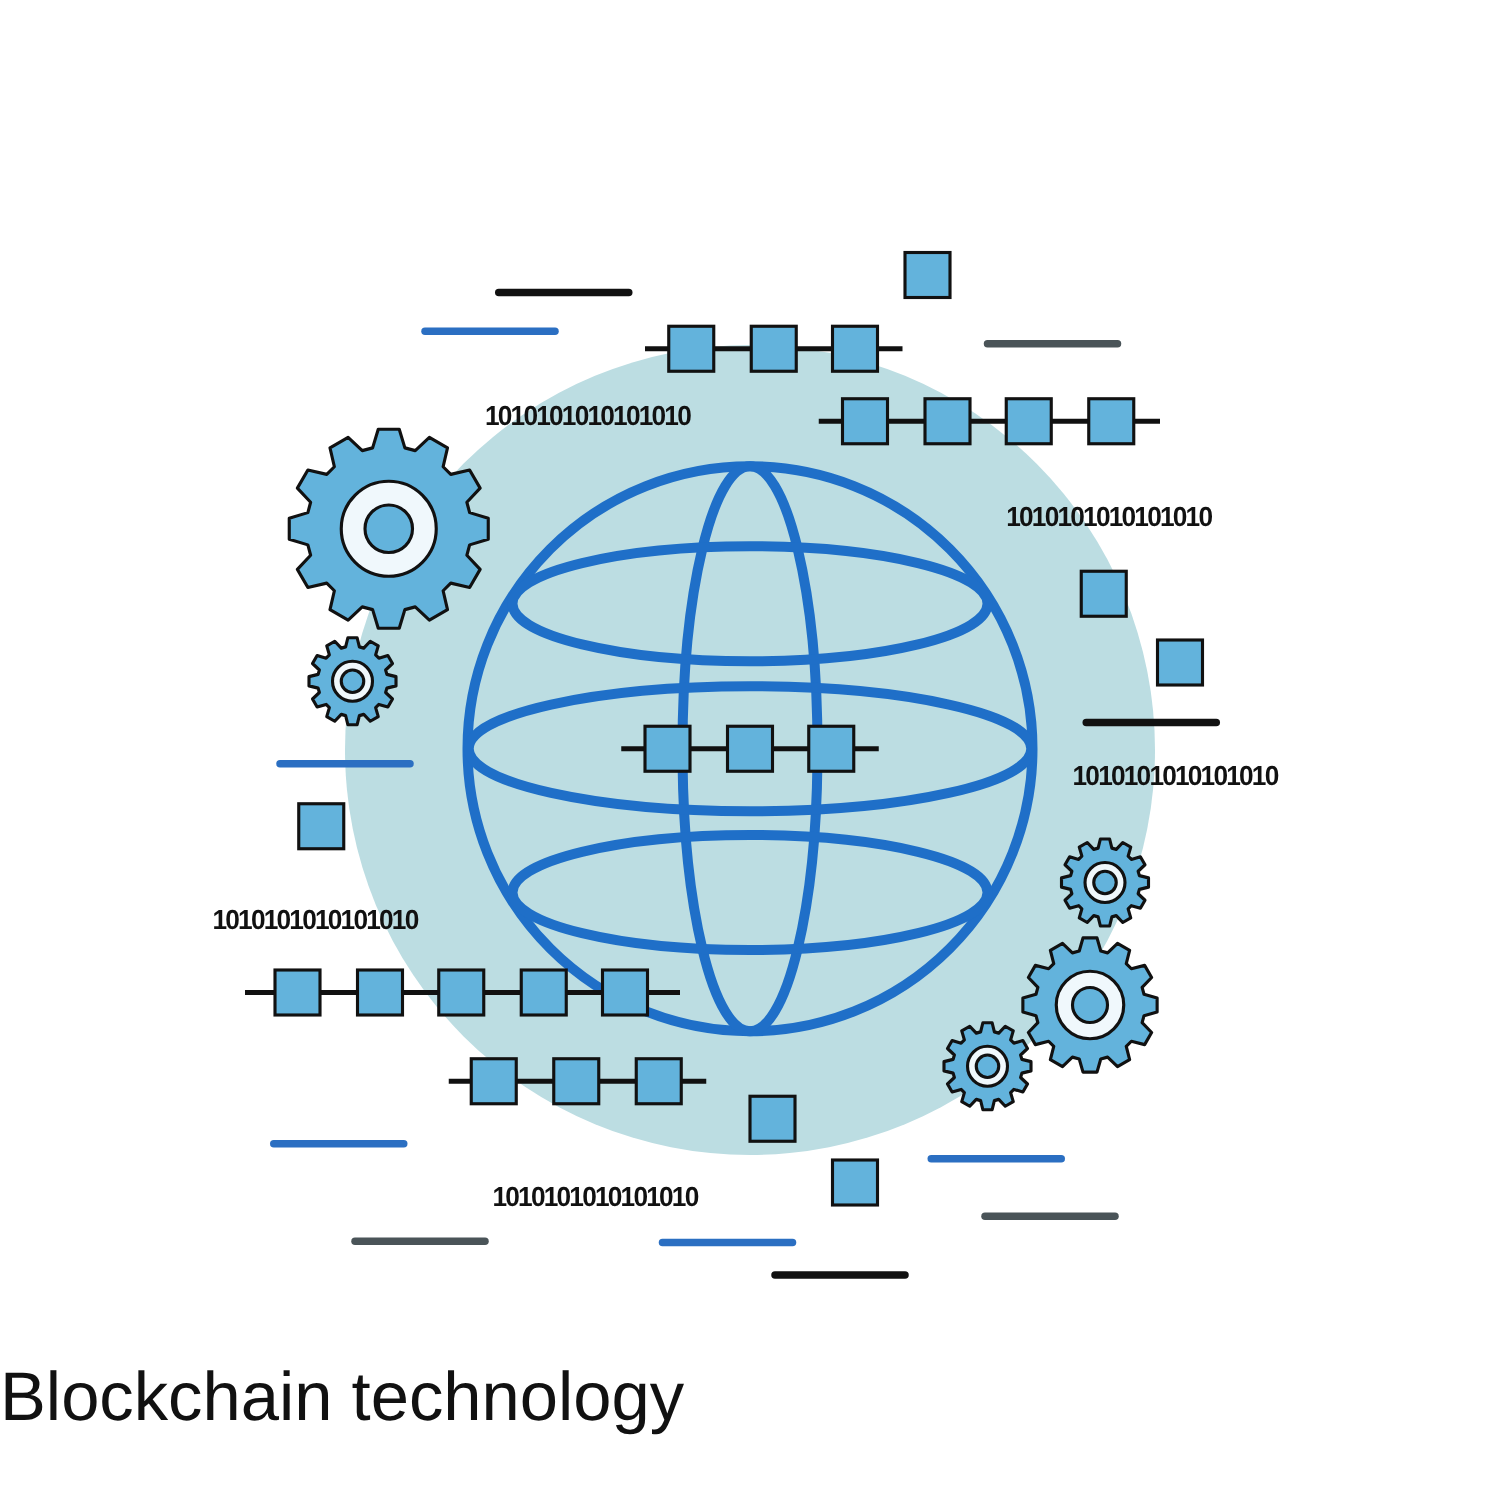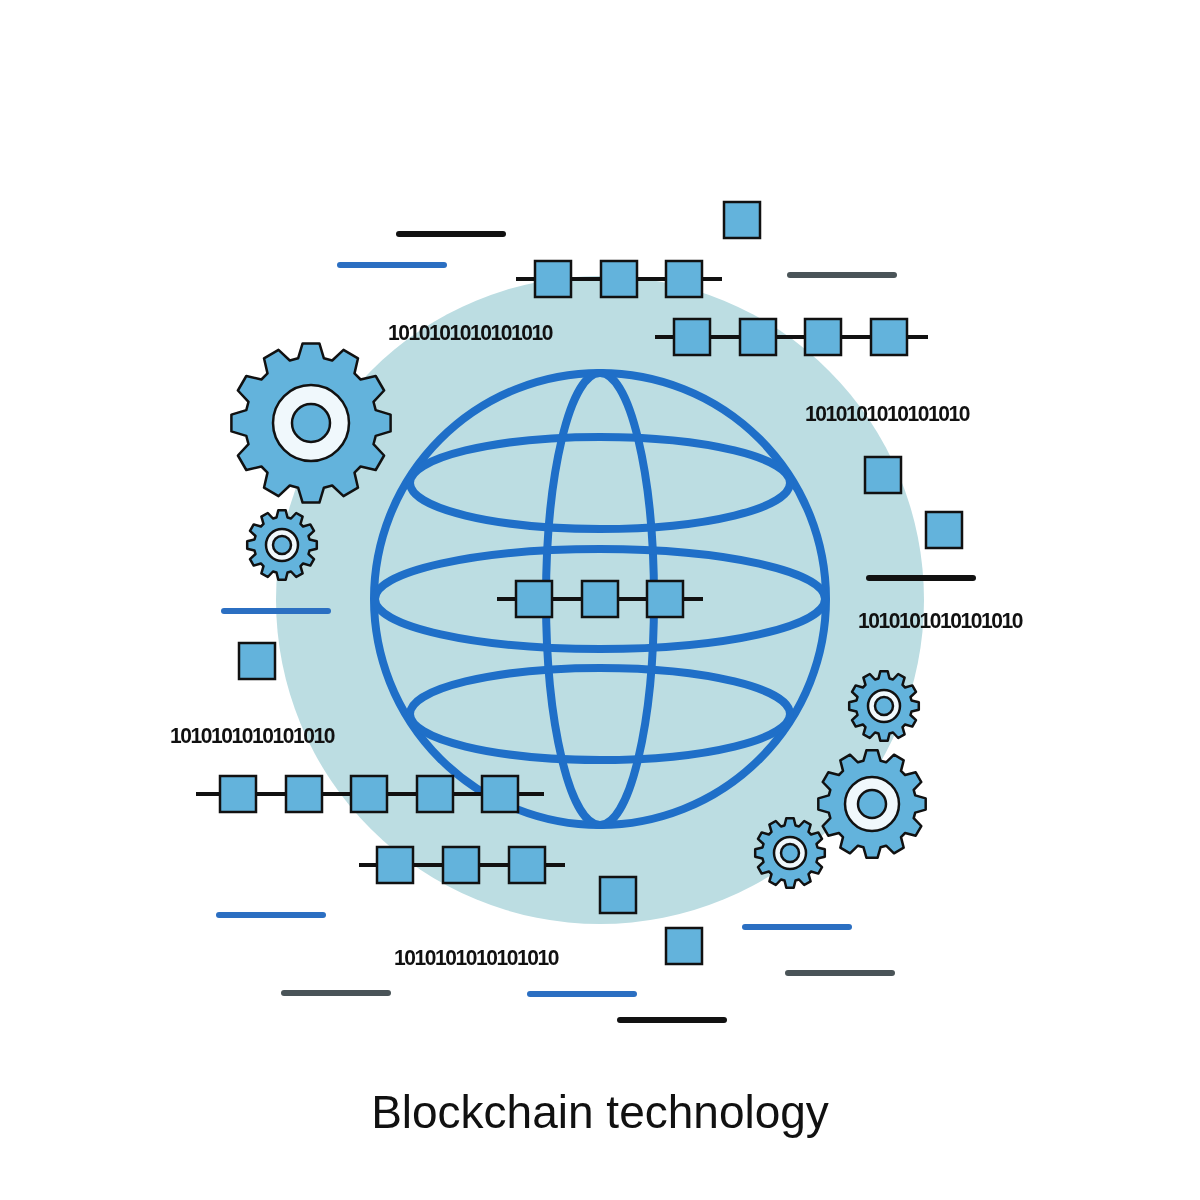--- a/index.html
+++ b/index.html
@@ -1,18 +1,18 @@
 <!DOCTYPE html>
 <html><head>
 <meta charset="utf-8">
 <style>
   html, body { margin:0; padding:0; background:#ffffff; }
   body { width:1200px; height:1200px; position:relative; overflow:hidden; font-family:"Liberation Sans", sans-serif; }
   svg.art { position:absolute; left:0; top:0; }
-  .caption { position:absolute; left:0; top:1085px; width:1200px; text-align:center; font-size:46px; color:#111111; font-family:"Liberation Sans", sans-serif; }
+  .caption { position:absolute; left:0; top:1085px; width:1200px; font-size:55px; color:#111111; font-family:"Liberation Sans", sans-serif; }
   .bin { font-family:"Liberation Sans", sans-serif; font-weight:bold; font-size:22px; letter-spacing:-1.5px; fill:#111; }
 </style>
 </head>
 <body>
 
 <svg class="art" width="1200" height="1200" viewBox="0 0 1200 1200" xmlns="http://www.w3.org/2000/svg">
   <circle cx="600" cy="600" r="324" fill="#bcdde2"></circle>
   <g id="dashes">
       <line x1="399" y1="234" x2="503" y2="234" stroke="#111111" stroke-width="6" stroke-linecap="round"></line>
       <line x1="340" y1="265" x2="444" y2="265" stroke="#2b6fc2" stroke-width="6" stroke-linecap="round"></line>

